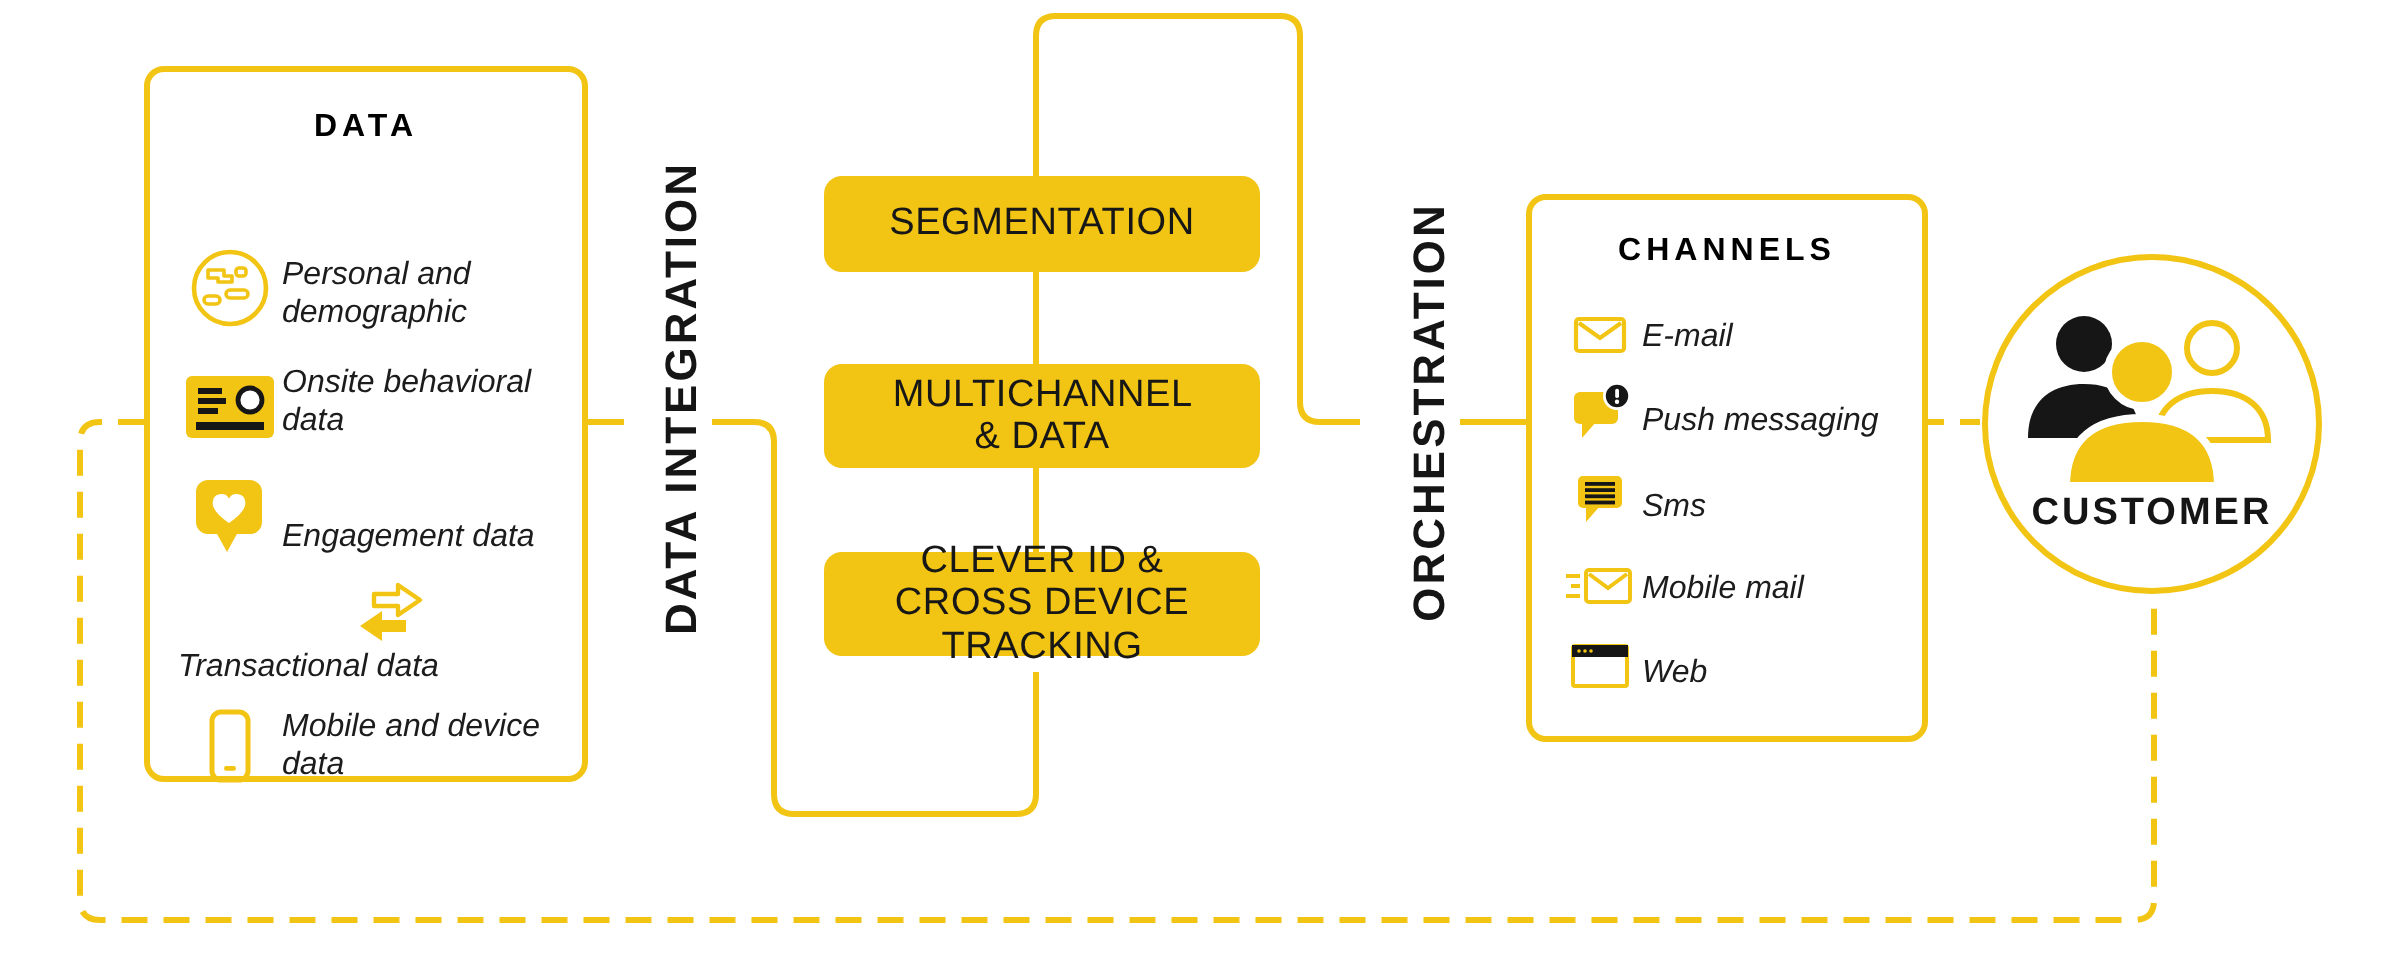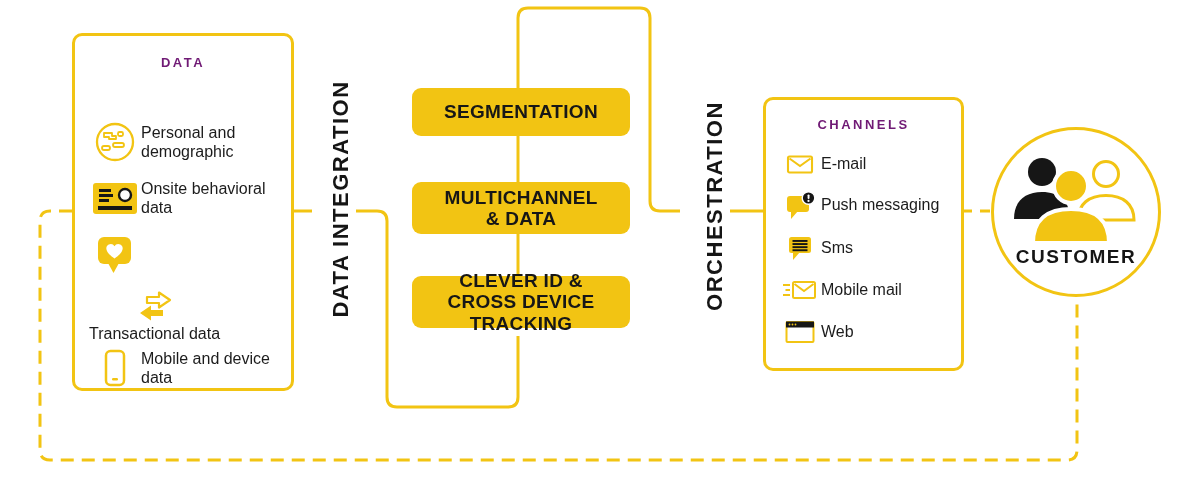--- a/index.html
+++ b/index.html
@@ -8,32 +8,32 @@
     font-family:"Liberation Sans","DejaVu Sans",sans-serif;color:#1a1a1a;
     overflow:hidden;
   }
   svg{display:block;}
   .lines{position:absolute;left:0;top:0;z-index:0;}
   .box{
     position:absolute;background:#fff;border:3px solid #F2C413;border-radius:10px;z-index:2;
   }
   .box-title{
     position:absolute;left:0;right:0;text-align:center;
-    font-weight:700;font-size:13px;letter-spacing:2.5px;color:#701a75;
-  }
-  .row{position:absolute;display:flex;align-items:center;}
+    font-weight:700;font-size:16px;letter-spacing:2.5px;color:#000000;
+  }
+  .row{position:absolute;display:flex;align-items:flex-end;font-style:italic;}
   .row .ic{flex:0 0 auto;display:flex;align-items:center;justify-content:center;}
   .item-label{font-size:16px;font-weight:500;line-height:1.2;color:#1c1c1c;}
   .data-row .ic{width:52px;}
   .data-row .item-label{width:132px;}
   .chan-row .ic{width:42px;}
   .pill{
     position:absolute;left:412px;width:218px;background:#F2C413;border-radius:9px;z-index:2;
     display:flex;align-items:center;justify-content:center;text-align:center;
-    font-weight:700;font-size:19px;line-height:1.12;letter-spacing:0.3px;color:#171717;
+    font-weight:400;font-size:19px;line-height:1.12;letter-spacing:0.3px;color:#171717;
     padding:0;box-sizing:border-box;
   }
   .vlabel{
     position:absolute;z-index:2;white-space:nowrap;
     font-weight:700;font-size:22px;letter-spacing:1.5px;color:#151515;
     transform:translate(-50%,-50%) rotate(-90deg);
   }
   .customer-circle{
     position:absolute;left:991px;top:127px;width:170px;height:170px;border-radius:50%;
     background:#fff;border:3px solid #F2C413;z-index:2;box-sizing:border-box;
@@ -93,20 +93,21 @@
   </div>
 
   <div class="row data-row" style="left:14px;top:196px;height:46px;">
     <span class="ic">
       <svg width="40" height="40" viewBox="0 0 40 40">
         <rect x="3" y="2" width="33" height="27" rx="6" fill="#F2C413"></rect>
         <path d="M13 28 L18.5 38 L24 28 Z" fill="#F2C413"></path>
         <path d="M19.5 23.5 C13.8 19.6 11.3 16.3 11.3 13.2 A4.4 4.4 0 0 1 19.5 11.2 A4.4 4.4 0 0 1 27.7 13.2 C27.7 16.3 25.2 19.6 19.5 23.5 Z" fill="#ffffff"></path>
       </svg>
     </span>
+    <span class="item-label">Engagement data</span>
   </div>
 
   <div class="row data-row" style="left:14px;top:252px;height:46px;flex-direction:column;">
     <span class="ic">
       <svg width="42" height="36" viewBox="0 0 42 36">
         <path d="M13 9 H25 V4.5 L36 12 L25 19.5 V15 H13 Z" fill="none" stroke="#F2C413" stroke-width="2.2" stroke-linejoin="round"></path>
         <path d="M29 22 H17 V17.5 L6 25 L17 32.5 V28 H29 Z" fill="#F2C413"></path>
       </svg>
     </span>
     <span class="item-label">Transactional data</span>

